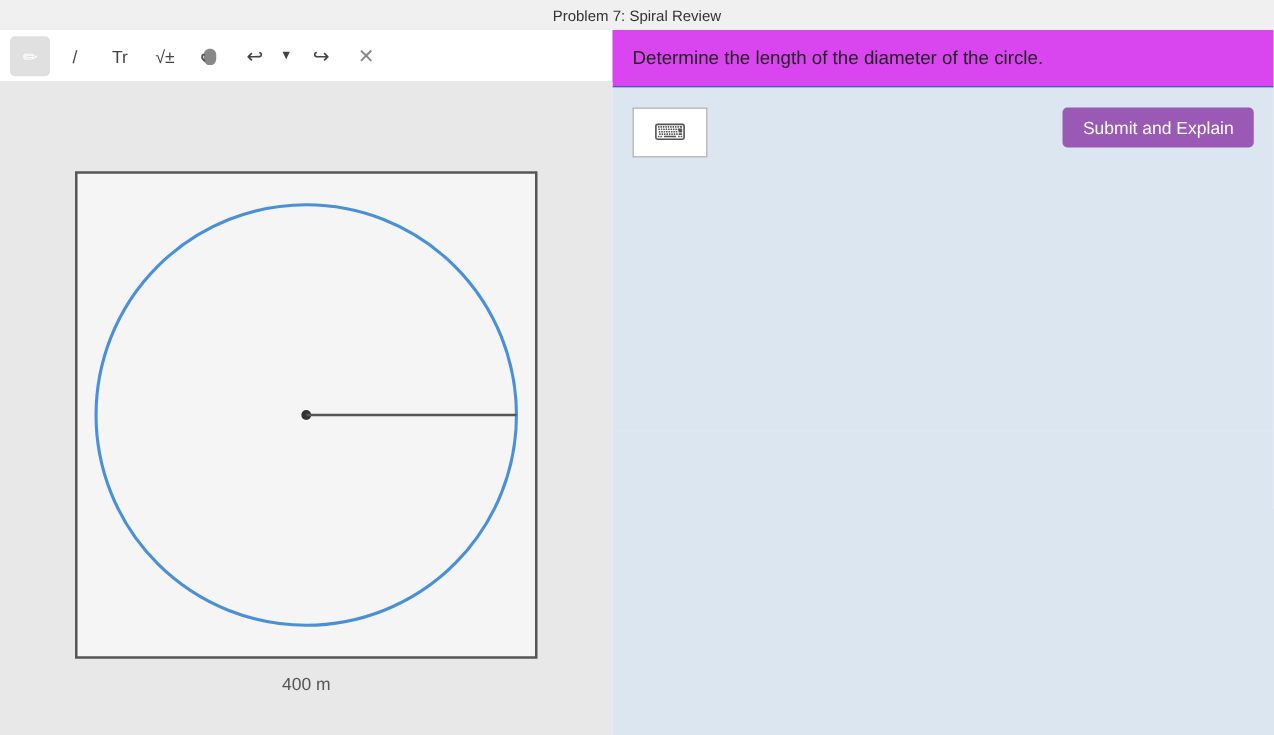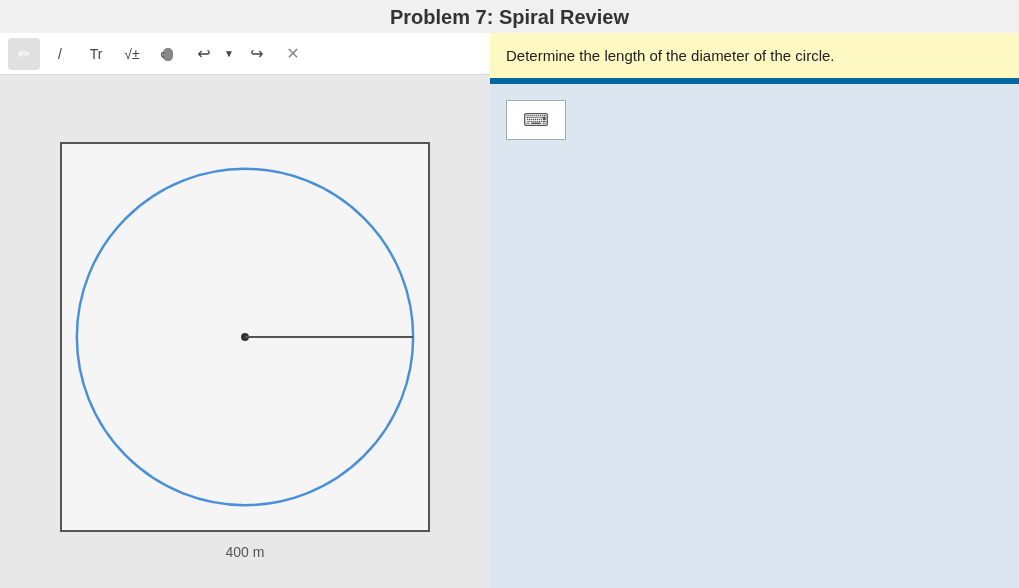--- a/index.html
+++ b/index.html
@@ -8,24 +8,24 @@
       font-family: Arial, sans-serif;
       width: 1019px;
       height: 588px;
       overflow: hidden;
       display: flex;
       flex-direction: column;
     }
 
     .page-title {
       text-align: center;
-      font-size: 20px;
+      font-size: 12px;
       color: #333;
       padding: 6px 0 4px 0;
-      font-weight: 700;
+      font-weight: 400;
     }
 
     .main-area {
       display: flex;
       flex: 1;
       overflow: hidden;
     }
 
     
     .left-panel {
@@ -109,23 +109,23 @@
     
     .right-panel {
       flex: 1;
       display: flex;
       flex-direction: column;
       padding: 0;
       background: #f0f0f0;
     }
 
     .question-header {
-      background: #fef9c3;
+      background: #d946ef;
       padding: 12px 16px;
-      border-bottom: 6px solid #0369a1;
+      border-bottom: 1px solid #0369a1;
       font-size: 15px;
       color: #222;
       line-height: 1.4;
     }
 
     .answer-area {
       background: #dce6f0;
       flex: 1;
       padding: 16px;
       display: flex;
@@ -223,18 +223,19 @@
       <span>Determine the length of the diameter of the circle.</span>
     </div>
 
     <div class="answer-area">
       <div class="answer-input-row">
 
         <div class="answer-input-box">
           <span class="keyboard-icon">⌨</span>
         </div>
 
+        <button class="submit-btn">Submit and Explain</button>
       </div>
     </div>
 
     <div class="right-bottom"></div>
   </div>
 </div>
 
 </body></html>

